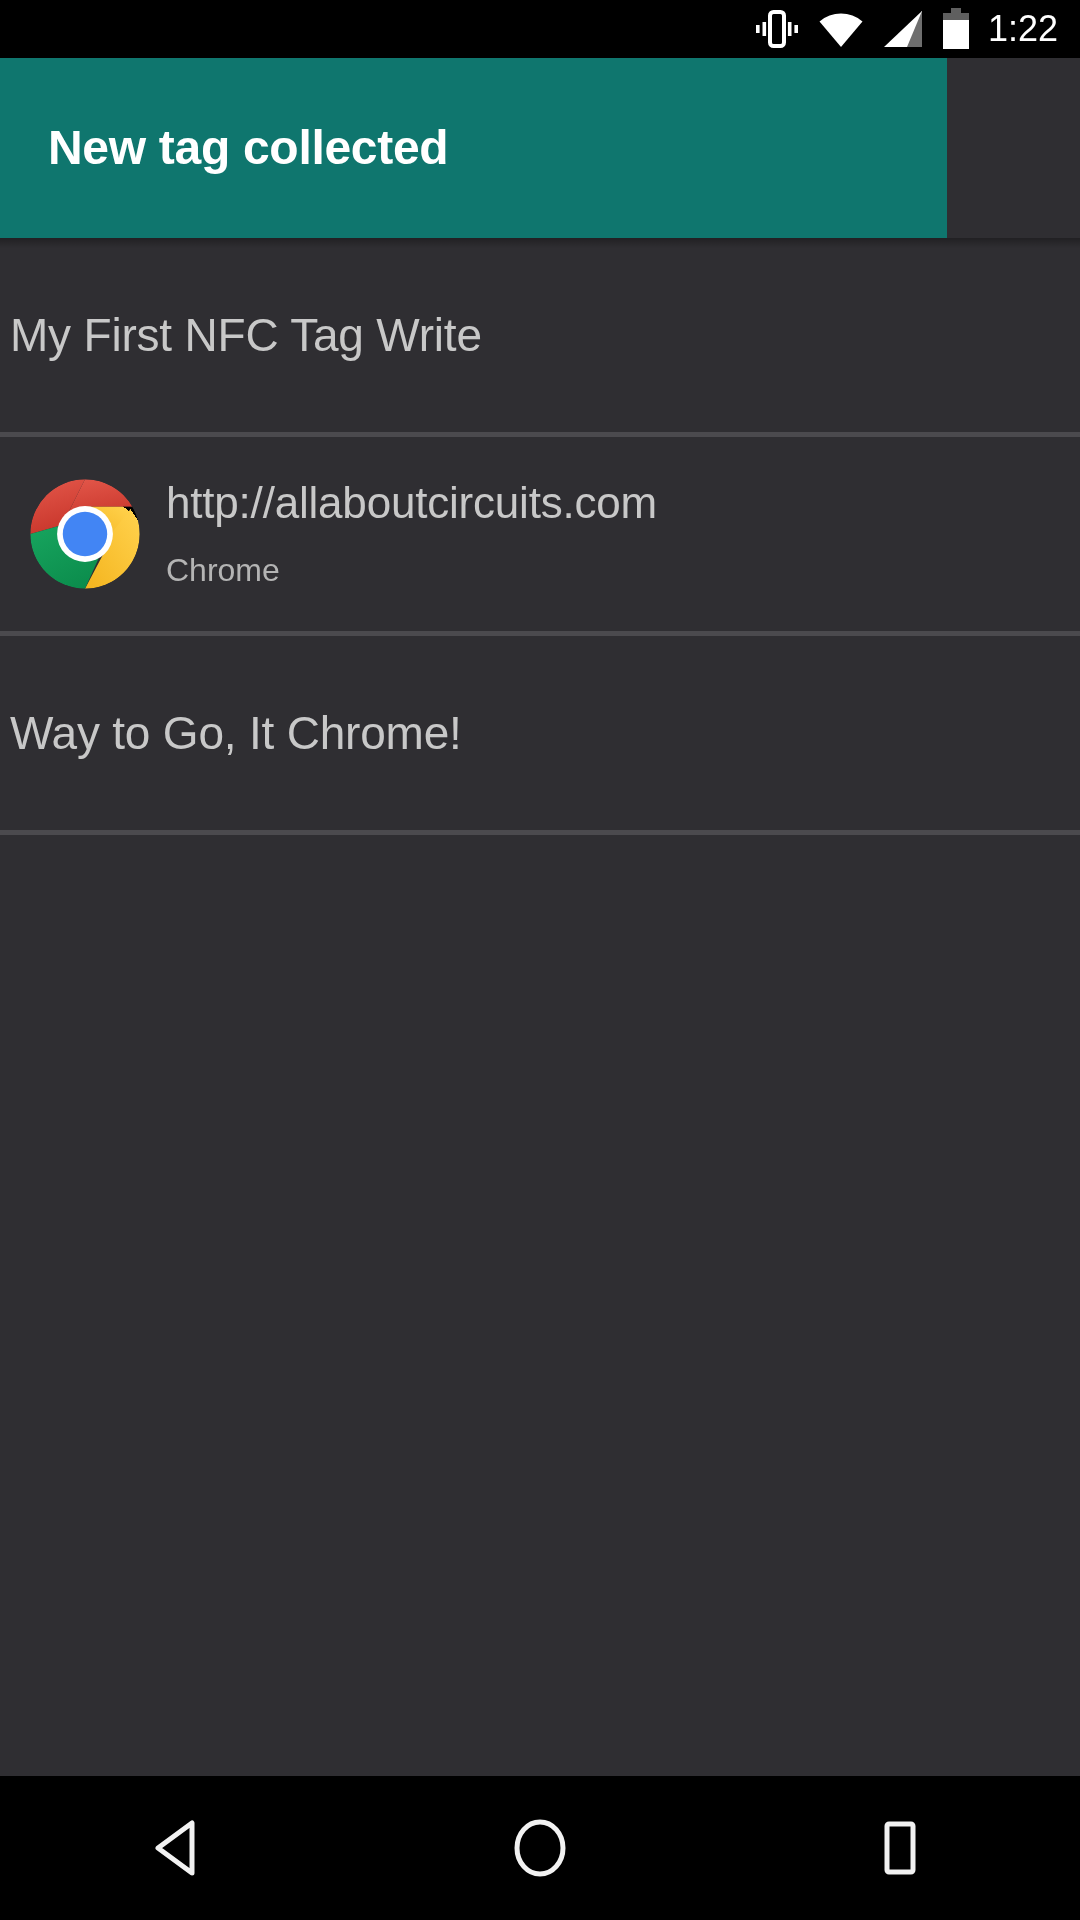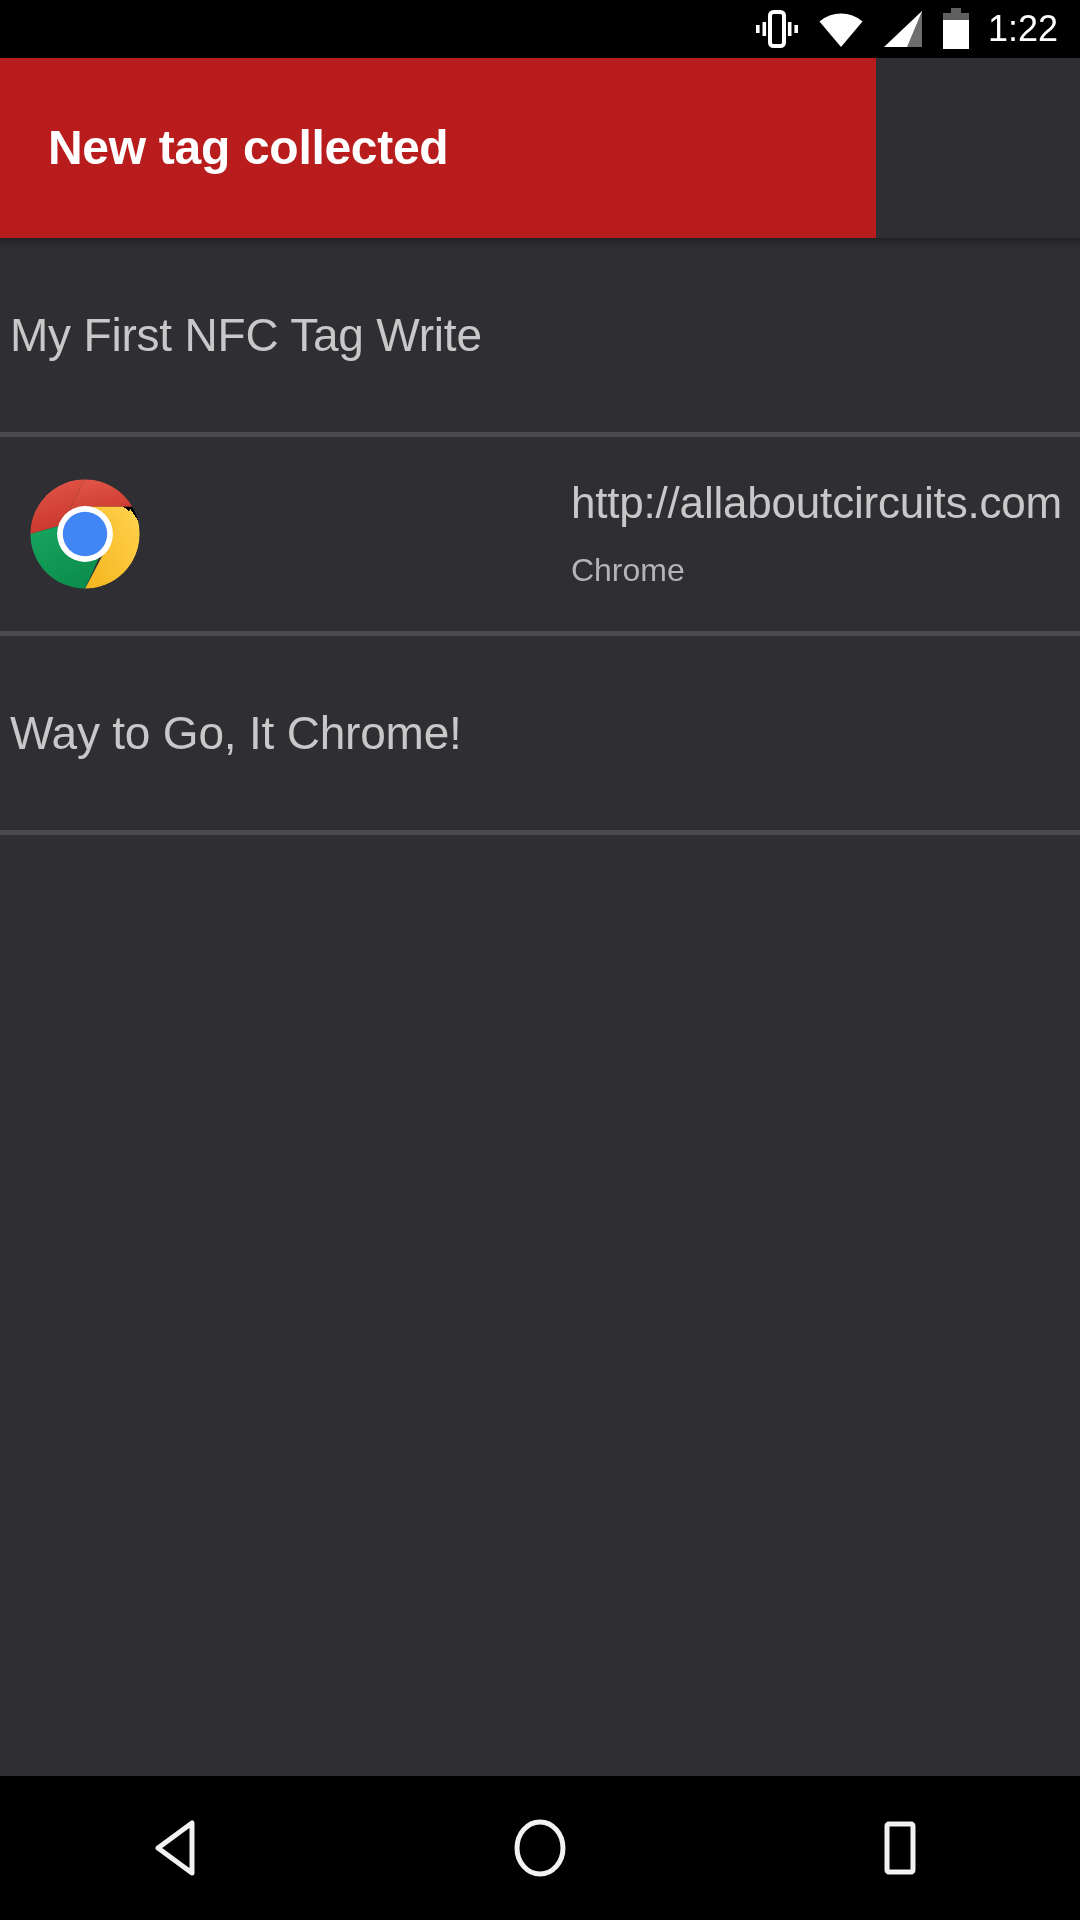--- a/index.html
+++ b/index.html
@@ -44,23 +44,23 @@
     letter-spacing: 0px;
     margin-left: 18px;
     line-height: 58px;
     font-family: "Liberation Sans", sans-serif;
   }
 
   
   #action-bar {
     position: absolute;
     top: 58px; left: 0;
-    width: 876px;
+    width: 947px;
     height: 180px;
-    background: #b91c1c;
+    background: #0f766e;
     box-sizing: border-box;
   }
   #action-bar-title {
     position: absolute;
     left: 48px;
     top: 0;
     height: 180px;
     line-height: 180px;
     color: #ffffff;
     font-size: 48px;
@@ -95,21 +95,20 @@
     display: flex;
     align-items: center;
   }
   .row-plain {
     height: 194px;
     padding: 0 18px 0 10px;
   }
   .row-app {
     height: 194px;
     padding: 0 18px 0 28px;
-    justify-content: space-between;
   }
   .divider {
     width: 1080px;
     height: 5px;
     background: #4b4a4e;
   }
   .row-title-large {
     color: #c8c8c8;
     font-size: 46px;
     font-weight: 400;

